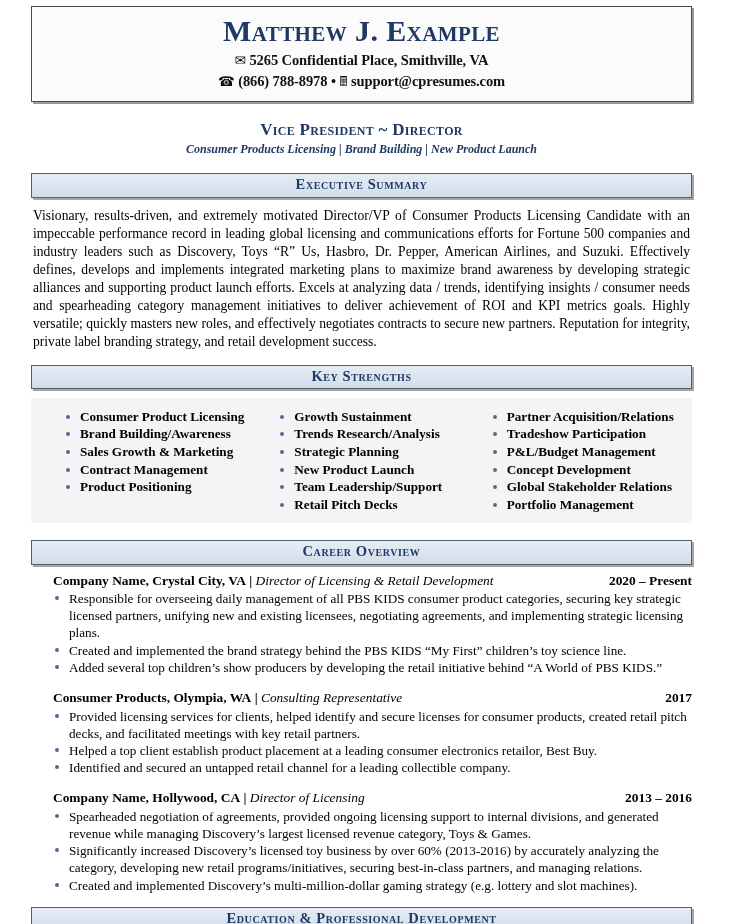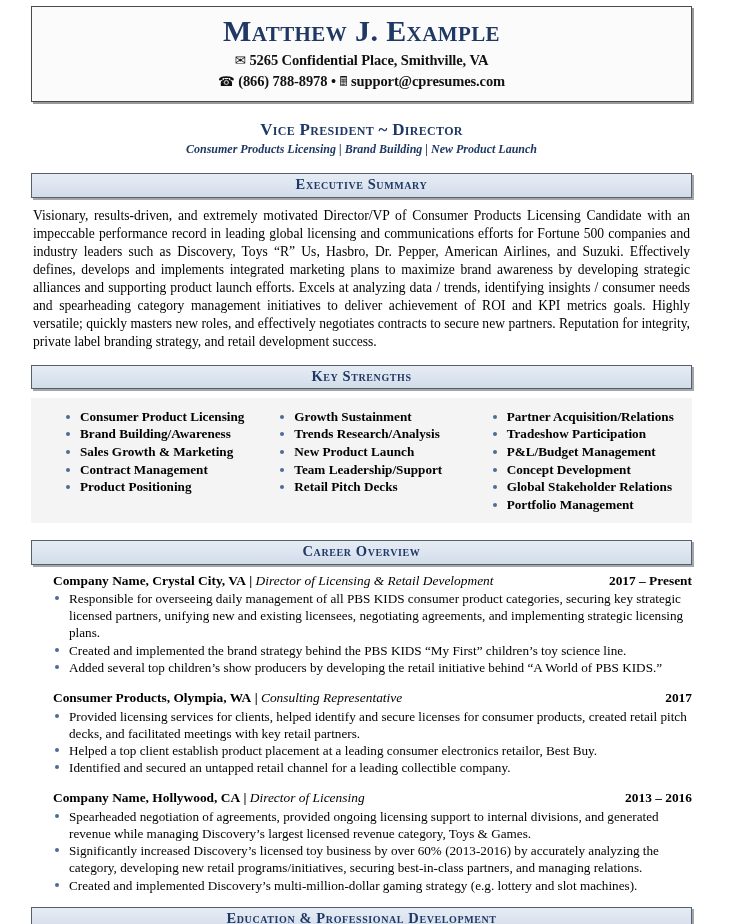--- a/index.html
+++ b/index.html
@@ -201,20 +201,21 @@
     <div class="strengths-col">
       <div class="s-item">Consumer Product Licensing</div>
       <div class="s-item">Brand Building/Awareness</div>
       <div class="s-item">Sales Growth &amp; Marketing</div>
       <div class="s-item">Contract Management</div>
       <div class="s-item">Product Positioning</div>
     </div>
     <div class="strengths-col">
       <div class="s-item">Growth Sustainment</div>
       <div class="s-item">Trends Research/Analysis</div>
+      <div class="s-item">Strategic Planning</div>
       <div class="s-item">New Product Launch</div>
       <div class="s-item">Team Leadership/Support</div>
       <div class="s-item">Retail Pitch Decks</div>
     </div>
     <div class="strengths-col">
       <div class="s-item">Partner Acquisition/Relations</div>
       <div class="s-item">Tradeshow Participation</div>
       <div class="s-item">P&amp;L/Budget Management</div>
       <div class="s-item">Concept Development</div>
       <div class="s-item">Global Stakeholder Relations</div>
@@ -224,21 +225,21 @@
 
   <div class="sec-bar sec-spacer-career">Career Overview</div>
 
   <div class="job" style="margin-top:7px;">
     <div class="job-head">
       <div class="left">
         <span class="company">Company Name, Crystal City, VA</span>
         <span class="sep">|</span>
         <span class="role">Director of Licensing &amp; Retail Development</span>
       </div>
-      <div class="dates">2017 – Present</div>
+      <div class="dates">2020 – Present</div>
     </div>
     <ul class="bullets">
       <li>Responsible for overseeing daily management of all PBS KIDS consumer product categories, securing key strategic licensed partners, unifying new and existing licensees, negotiating agreements, and implementing strategic licensing plans.</li>
       <li>Created and implemented the brand strategy behind the PBS KIDS “My First” children’s toy science line.</li>
       <li>Added several top children’s show producers by developing the retail initiative behind “A World of PBS KIDS.”</li>
     </ul>
   </div>
 
   <div class="job" style="margin-top:13px;">
     <div class="job-head">

